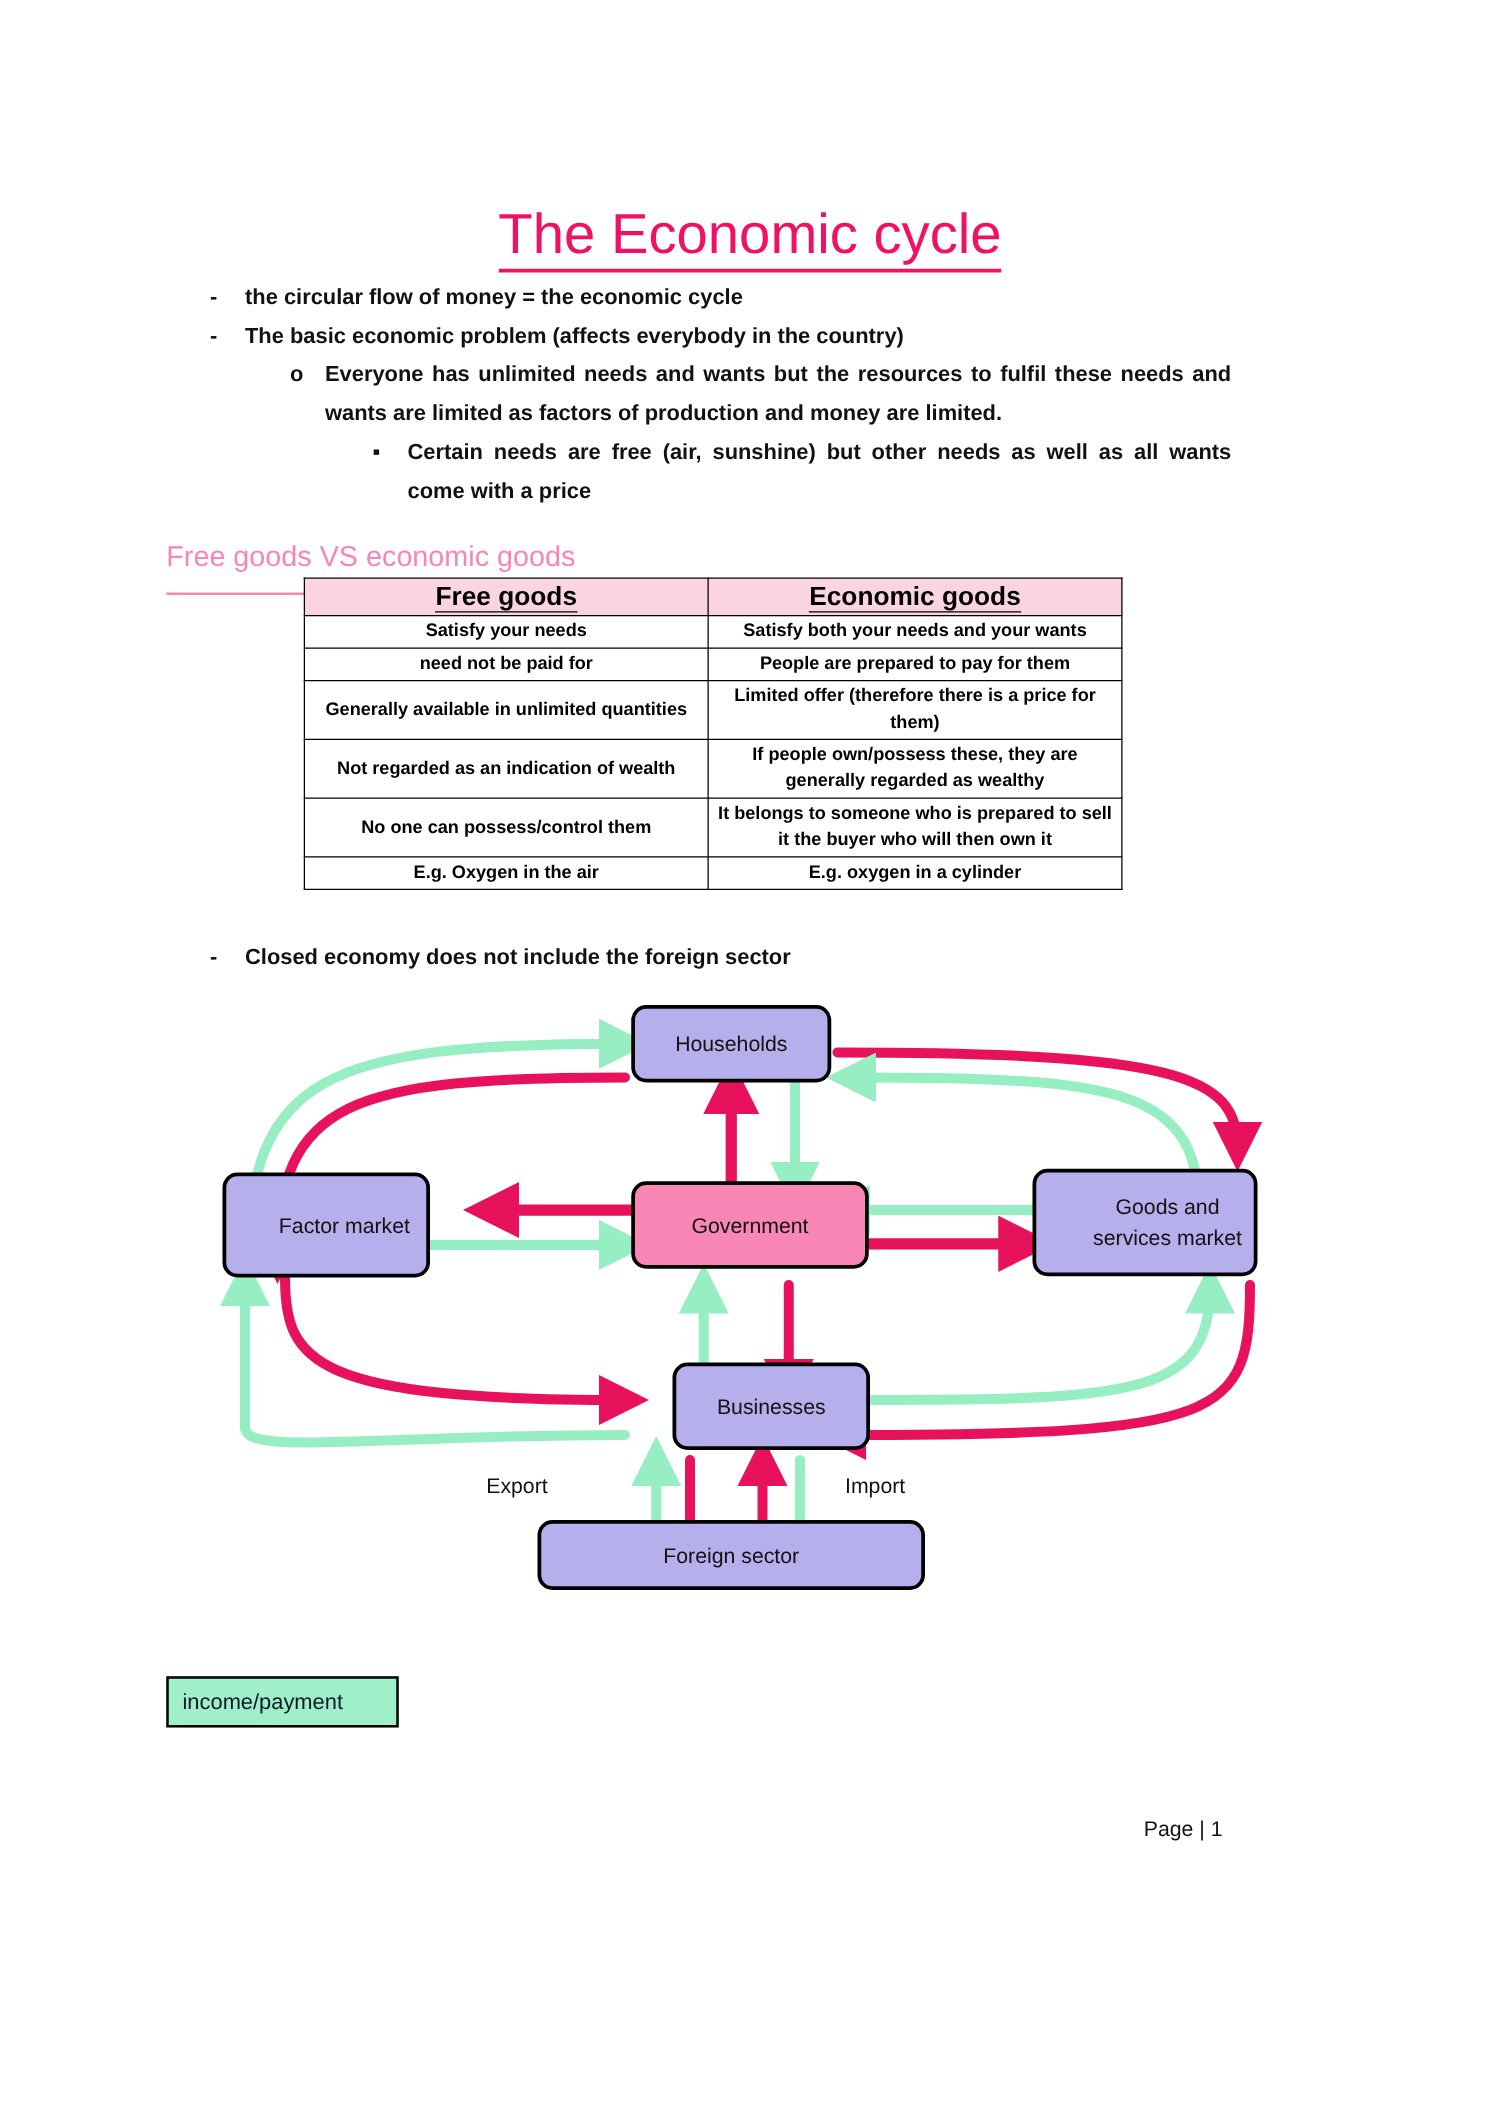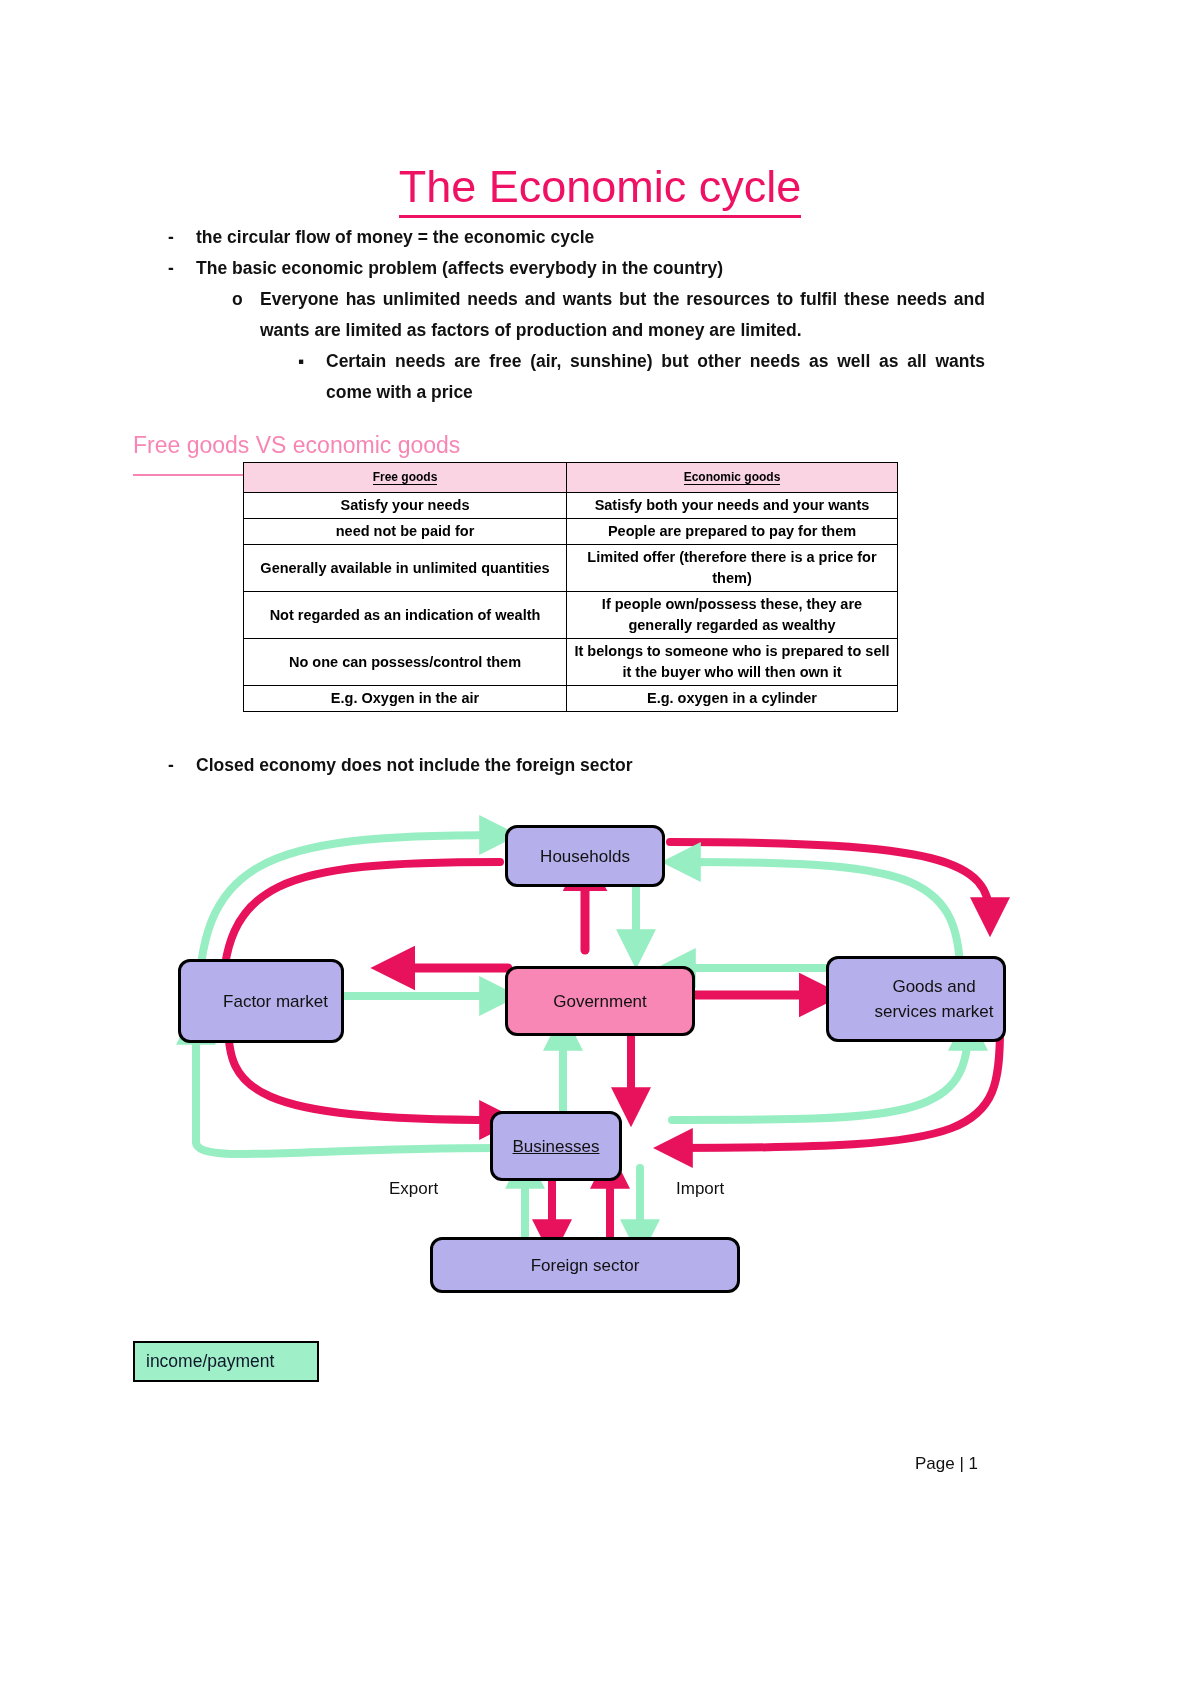--- a/index.html
+++ b/index.html
@@ -59,21 +59,21 @@
     font-size:14.5px;
     font-weight:bold;
     text-align:center;
     padding:2px 4px;
     line-height:21px;
     vertical-align:middle;
     color:#000;
   }
   .tbl th{
     background:#FBD4E4;
-    font-size:12px;
+    font-size:21px;
     padding:4px;
   }
   .tbl th span{border-bottom:1.6px solid #000;}
   .tbl .c1{width:314px;}
   .tbl .c2{width:322px;}
 
   
   .diagram{position:absolute;left:0px;top:790px;width:1200px;height:500px;}
   .diagram svg{position:absolute;left:0;top:0;}
   .node{
@@ -81,21 +81,20 @@
     border:3.5px solid #000;
     border-radius:12px;
     background:#B5B0EC;
     display:flex;align-items:center;justify-content:center;
     text-align:center;
     font-size:17px;
     color:#111;
     line-height:25px;
     box-sizing:border-box;
     z-index:5;
-    margin-top:21px;
   }
   .node.gov{background:#F987B5;}
   .arrow-label{
     position:absolute;font-size:17px;color:#111;z-index:6;
   }
 
   
   .legend-box{
     position:absolute;
     border:2.5px solid #000;
@@ -249,21 +248,21 @@
     </div>
 
     <div class="node gov" style="left:505px;top:155px;width:190px;height:70px;">
       <span>Government</span>
     </div>
 
     <div class="node" style="left:826px;top:145px;width:180px;height:86px;padding-left:36px;">
       <span>Goods and services market</span>
     </div>
 
-    <div class="node" style="left:490px;top:300px;width:132px;height:70px;text-decoration:underline;">
+    <div class="node" style="left:538px;top:300px;width:158px;height:70px;">
       <span>Businesses</span>
     </div>
 
     <div class="node" style="left:430px;top:426px;width:310px;height:56px;">
       <span>Foreign sector</span>
     </div>
 
     <div class="arrow-label" style="left:389px;top:389px;">Export</div>
     <div class="arrow-label" style="left:676px;top:389px;">Import</div>
 

